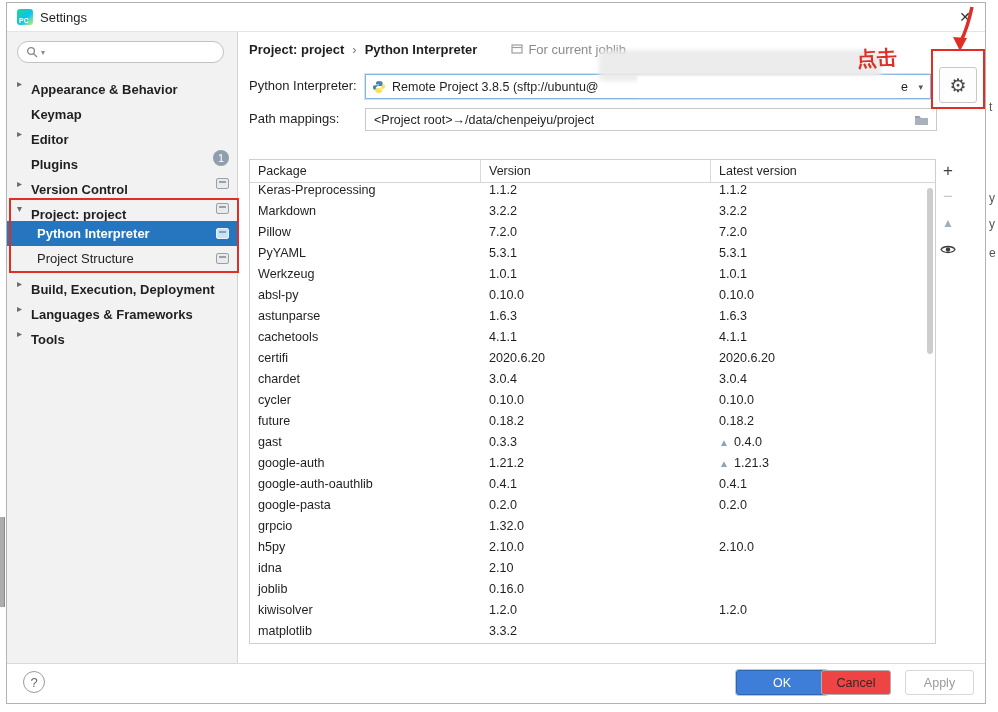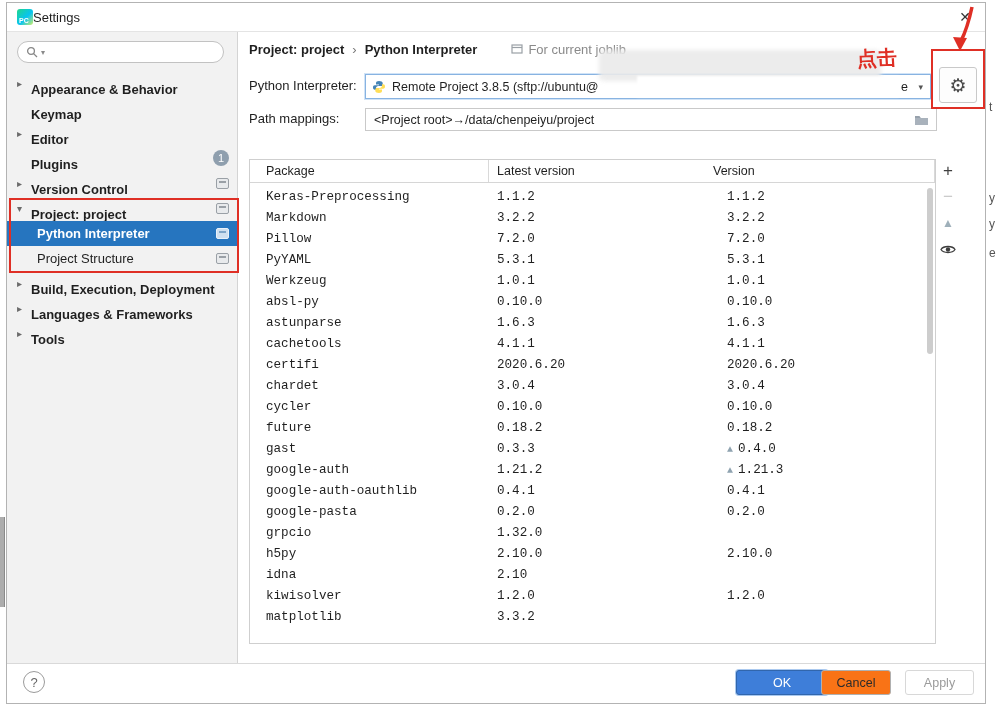--- a/index.html
+++ b/index.html
@@ -12,21 +12,21 @@
   .bg-scrollbar { position:absolute; left:0; top:517px; width:5px; height:90px;
     background:#adadad; border-right:1px solid #8a8a8a; }
   .bfrag { position:absolute; left:989px; color:#555; font-size:12px; }
 
   
   .dialog { position:absolute; left:6px; top:2px; width:980px; height:702px;
     background:#fff; border:1px solid #b3b3b3; }
 
   .titlebar { position:absolute; left:0; top:0; width:978px; height:29px;
     background:#fff; border-bottom:1px solid #e4e4e4; display:flex; align-items:center;
-    padding:0 10px; gap:0; }
+    padding:0 10px; gap:7px; }
   .pc-logo { width:16px; height:16px; border-radius:3px;
     background:linear-gradient(135deg,#21d789 0%,#07c3f2 55%,#fcf84a 110%);
     color:#fff; font-weight:bold; font-size:7px; display:flex; align-items:flex-end; justify-content:flex-start;
     padding:1px 0 1px 2px; }
   .title { font-size:13px; color:#1f1f1f; }
   .close { position:absolute; right:14px; top:6px; font-size:14px; color:#333; cursor:pointer; line-height:16px; }
 
   
   .sidebar { position:absolute; left:0; top:29px; width:231px; height:631px;
     background:#f2f2f2; border-right:1px solid #d4d4d4; }
@@ -84,23 +84,23 @@
   .path-field { position:absolute; left:358px; top:105px; width:572px; height:23px;
     border:1px solid #c9c9c9; background:#fff; display:flex; align-items:center;
     padding:0 28px 0 8px; font-size:12.5px; white-space:nowrap; }
   .folder-ic { position:absolute; right:7px; top:5px; }
 
   
   .pkg-table { position:absolute; left:242px; top:156px; width:687px; height:485px;
     border:1px solid #cfcfcf; background:#fff; overflow:hidden; }
   .thead { height:23px; border-bottom:1px solid #d6d6d6; display:flex; }
   .th { font-size:12.5px; padding:4px 8px 0 8px; color:#1f1f1f; }
-  .c1 { width:231px;margin-left:8px; } .c2 { width:230px; } .c3 { flex:1; }
+  .c1 { width:231px; } .c2 { width:230px; } .c3 { flex:1; }
   .thead .c1, .thead .c2 { border-right:1px solid #d9d9d9; }
-  .trow { height:21px; display:flex; align-items:flex-end;font-family:Liberation Mono, monospace; }
+  .trow { height:21px; display:flex; align-items:flex-start; }
   .tc { padding:0 8px; font-size:12.6px; white-space:nowrap; overflow:hidden; }
   .upgm { color:#8fa3b0; font-size:10px; margin-right:5px; }
   .tscroll { position:absolute; right:1px; top:24px; bottom:1px; width:8px; }
   .tthumb { position:absolute; left:1px; top:4px; width:6px; height:166px; background:#cdcdcd; border-radius:3px; }
 
   .tbi { position:absolute; left:930px; width:22px; height:22px; display:flex;
     align-items:center; justify-content:center; cursor:pointer; }
   .tbi.plus { top:157px; color:#3f3f3f; font-size:17px; }
   .tbi.minus { top:183px; color:#c9c9c9; font-size:17px; }
   .tbi.upg { top:209px; color:#9fb0ba; font-size:12px; }
@@ -108,21 +108,21 @@
 
   
   .footer-sep { position:absolute; left:0; top:660px; width:978px; height:1px; background:#d9d9d9; }
   .help { position:absolute; left:16px; top:668px; width:22px; height:22px; border-radius:50%;
     border:1px solid #9b9b9b; color:#666; display:flex; align-items:center; justify-content:center;
     font-size:13px; cursor:pointer; background:#fff; }
   .btn { position:absolute; top:667px; height:25px; border-radius:3px; font-size:12.5px;
     font-family:"Liberation Sans", sans-serif; cursor:pointer; }
   .btn.ok { left:729px; width:92px; background:#3e7ed9; border:1px solid #3166ad; color:#fff;
     box-shadow:0 0 0 1px #aac9ef; }
-  .btn.cancel { left:814px; width:70px; background:#f97316; border:1px solid #b0b0b0; color:#2b2b2b; }
+  .btn.cancel { left:814px; width:70px; background:#ef4444; border:1px solid #b0b0b0; color:#2b2b2b; }
   .btn.apply { left:898px; width:69px; background:#fff; border:1px solid #d8d8d8; color:#9b9b9b;text-align:center; }
 
   
   .anno-box { position:absolute; border:2px solid #df2f25; z-index:40; pointer-events:none; }
   .anno-sidebar { left:2px; top:195px; width:230px; height:75px; }
   .anno-gear { left:924px; top:46px; width:54px; height:60px; }
   .anno-click { position:absolute; left:850px; top:42px; color:#df2f25; font-size:20px;
     font-weight:700; transform:rotate(-3deg); z-index:41; }
   .anno-arrow { position:absolute; left:935px; top:2px; z-index:41; pointer-events:none; }
 </style>
@@ -245,22 +245,22 @@
       <svg width="15" height="12" viewBox="0 0 15 12">
         <path d="M1 2 h4.2 l1.5 2 H14 v7 H1 Z" fill="#a9b2bc"></path>
         <path d="M1 2 h4.2 l1.5 2 H1 Z" fill="#97a1ac"></path>
       </svg>
     </span>
   </div>
 
   <div class="pkg-table">
     <div class="thead">
       <div class="th c1">Package</div>
+      <div class="th c2">Version</div>
       <div class="th c3">Latest version</div>
-      <div class="th c2">Version</div>
     </div>
     <div id="tbody">
         <div class="trow">
           <div class="tc c1">Keras-Preprocessing</div>
           <div class="tc c2">1.1.2</div>
           <div class="tc c3">1.1.2</div>
         </div>
         <div class="trow">
           <div class="tc c1">Markdown</div>
           <div class="tc c2">3.2.2</div>
@@ -342,20 +342,25 @@
           <div class="tc c3"></div>
         </div>
         <div class="trow">
           <div class="tc c1">h5py</div>
           <div class="tc c2">2.10.0</div>
           <div class="tc c3">2.10.0</div>
         </div>
         <div class="trow">
           <div class="tc c1">idna</div>
           <div class="tc c2">2.10</div>
+          <div class="tc c3"></div>
+        </div>
+        <div class="trow">
+          <div class="tc c1">joblib</div>
+          <div class="tc c2">0.16.0</div>
           <div class="tc c3"></div>
         </div>
         <div class="trow">
           <div class="tc c1">kiwisolver</div>
           <div class="tc c2">1.2.0</div>
           <div class="tc c3">1.2.0</div>
         </div>
         <div class="trow">
           <div class="tc c1">matplotlib</div>
           <div class="tc c2">3.3.2</div>

